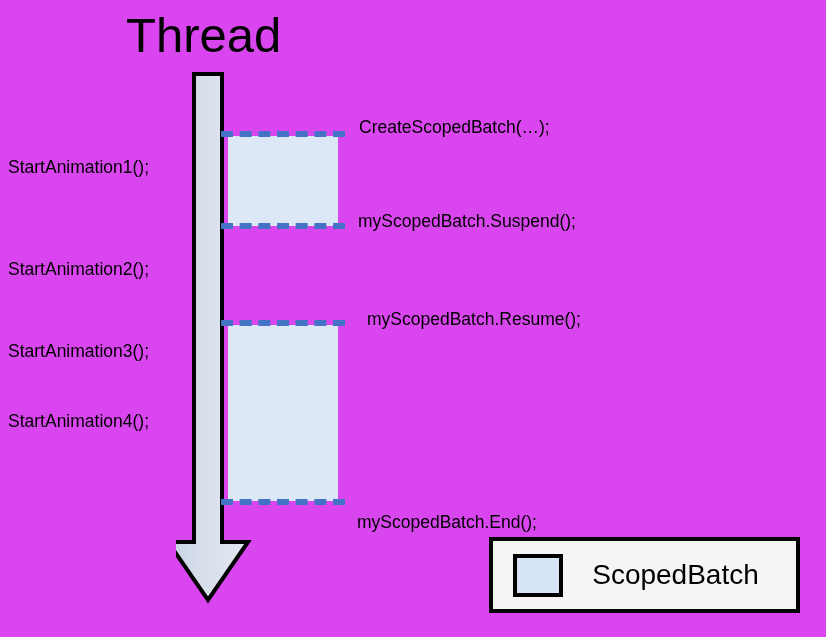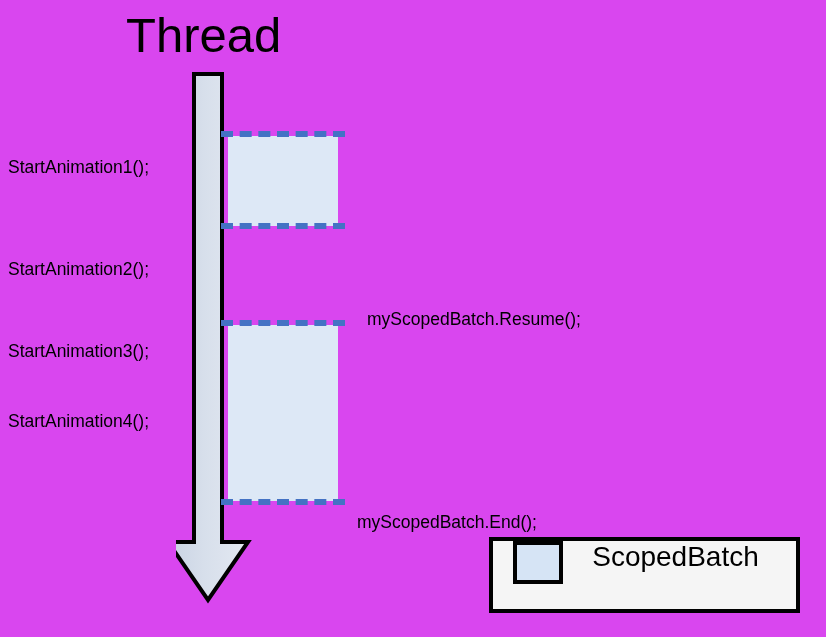--- a/index.html
+++ b/index.html
@@ -71,21 +71,21 @@
 
   
   .legend{
     position:absolute;
     left:489px;top:537px;
     width:311px;height:76px;
     background:#f5f5f5;
     border:4px solid #000000;
     box-sizing:border-box;
     display:flex;
-    align-items:flex-start;
+    align-items:center;
   }
   .legend-swatch{
     width:50px;height:43px;
     background:#d6e4f5;
     border:4px solid #000000;
     box-sizing:border-box;
     margin-left:20px;
     flex:0 0 auto;
   }
   .legend-label{
@@ -123,20 +123,22 @@
   <div class="dash-line d-create"></div>
   <div class="dash-line d-suspend"></div>
   <div class="dash-line d-resume"></div>
   <div class="dash-line d-end"></div>
 
   <div class="lbl lbl-left lbl-a1">StartAnimation1();</div>
   <div class="lbl lbl-left lbl-a2">StartAnimation2();</div>
   <div class="lbl lbl-left lbl-a3">StartAnimation3();</div>
   <div class="lbl lbl-left lbl-a4">StartAnimation4();</div>
 
+  <div class="lbl lbl-create">CreateScopedBatch(…);</div>
+  <div class="lbl lbl-suspend">myScopedBatch.Suspend();</div>
   <div class="lbl lbl-resume">myScopedBatch.Resume();</div>
   <div class="lbl lbl-end">myScopedBatch.End();</div>
 
   <div class="legend">
     <div class="legend-swatch"></div>
     <div class="legend-label">ScopedBatch</div>
   </div>
 
 </div>
 

